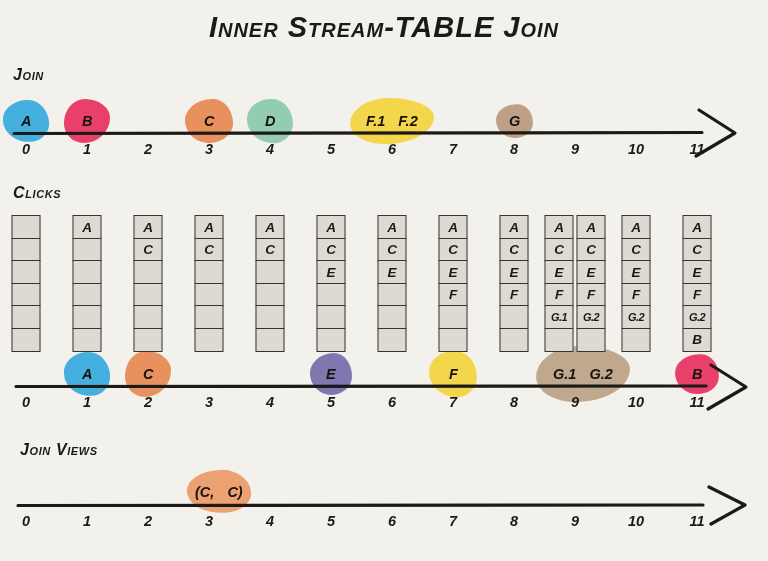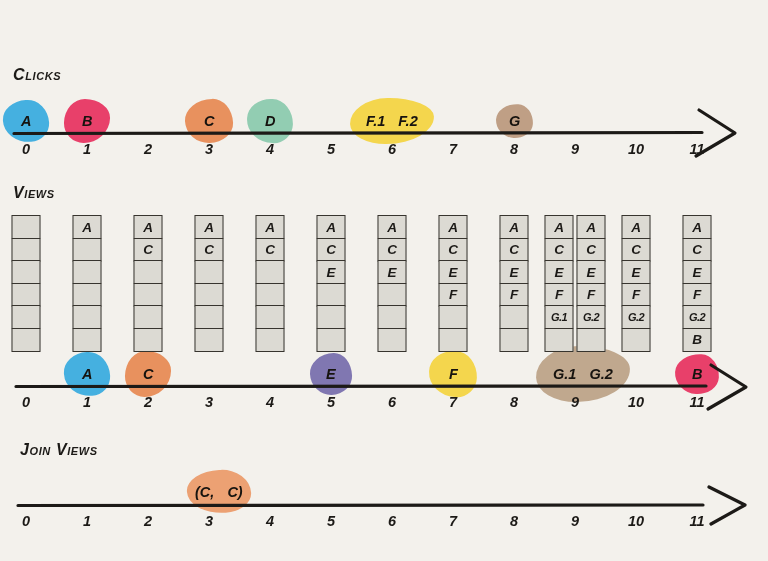--- a/index.html
+++ b/index.html
@@ -50,23 +50,24 @@
     position:absolute; display:flex; align-items:center; justify-content:center;
     font-style:italic; font-weight:700; font-size:14.5px; color:#16130f;
   }
   .blob span { white-space:nowrap; }
 </style>
 </head>
 <body>
 
 <div class="canvas">
 
-
-  <div class="sec-label" id="views-label">Clicks</div>
-  <div class="sec-label" id="clicks-label">Views</div>
+  <div class="title">Inner Stream-TABLE Join</div>
+
+  <div class="sec-label" id="views-label">Join</div>
+  <div class="sec-label" id="clicks-label">Clicks</div>
   <div class="sec-label" id="join-label">Join Views</div>
 
   <div class="layer" id="blobs-layer">
       <div class="blob" style="width: 46px; height: 42px; left: 3px; top: 100px; background: rgb(69, 176, 224); border-radius: 53% 47% 42% 58% / 46% 58% 44% 54%; transform: rotate(-3deg);">
         <span style="transform: rotate(3deg);">A</span>
       </div>
       <div class="blob" style="width: 46px; height: 44px; left: 64px; top: 99px; background: rgb(232, 64, 106); border-radius: 45% 55% 57% 43% / 55% 42% 58% 45%; transform: rotate(1deg);">
         <span style="transform: rotate(-1deg);">B</span>
       </div>
       <div class="blob" style="width: 48px; height: 44px; left: 185px; top: 99px; background: rgb(232, 145, 94); border-radius: 58% 42% 50% 50% / 48% 56% 44% 52%; transform: rotate(-2deg);">

